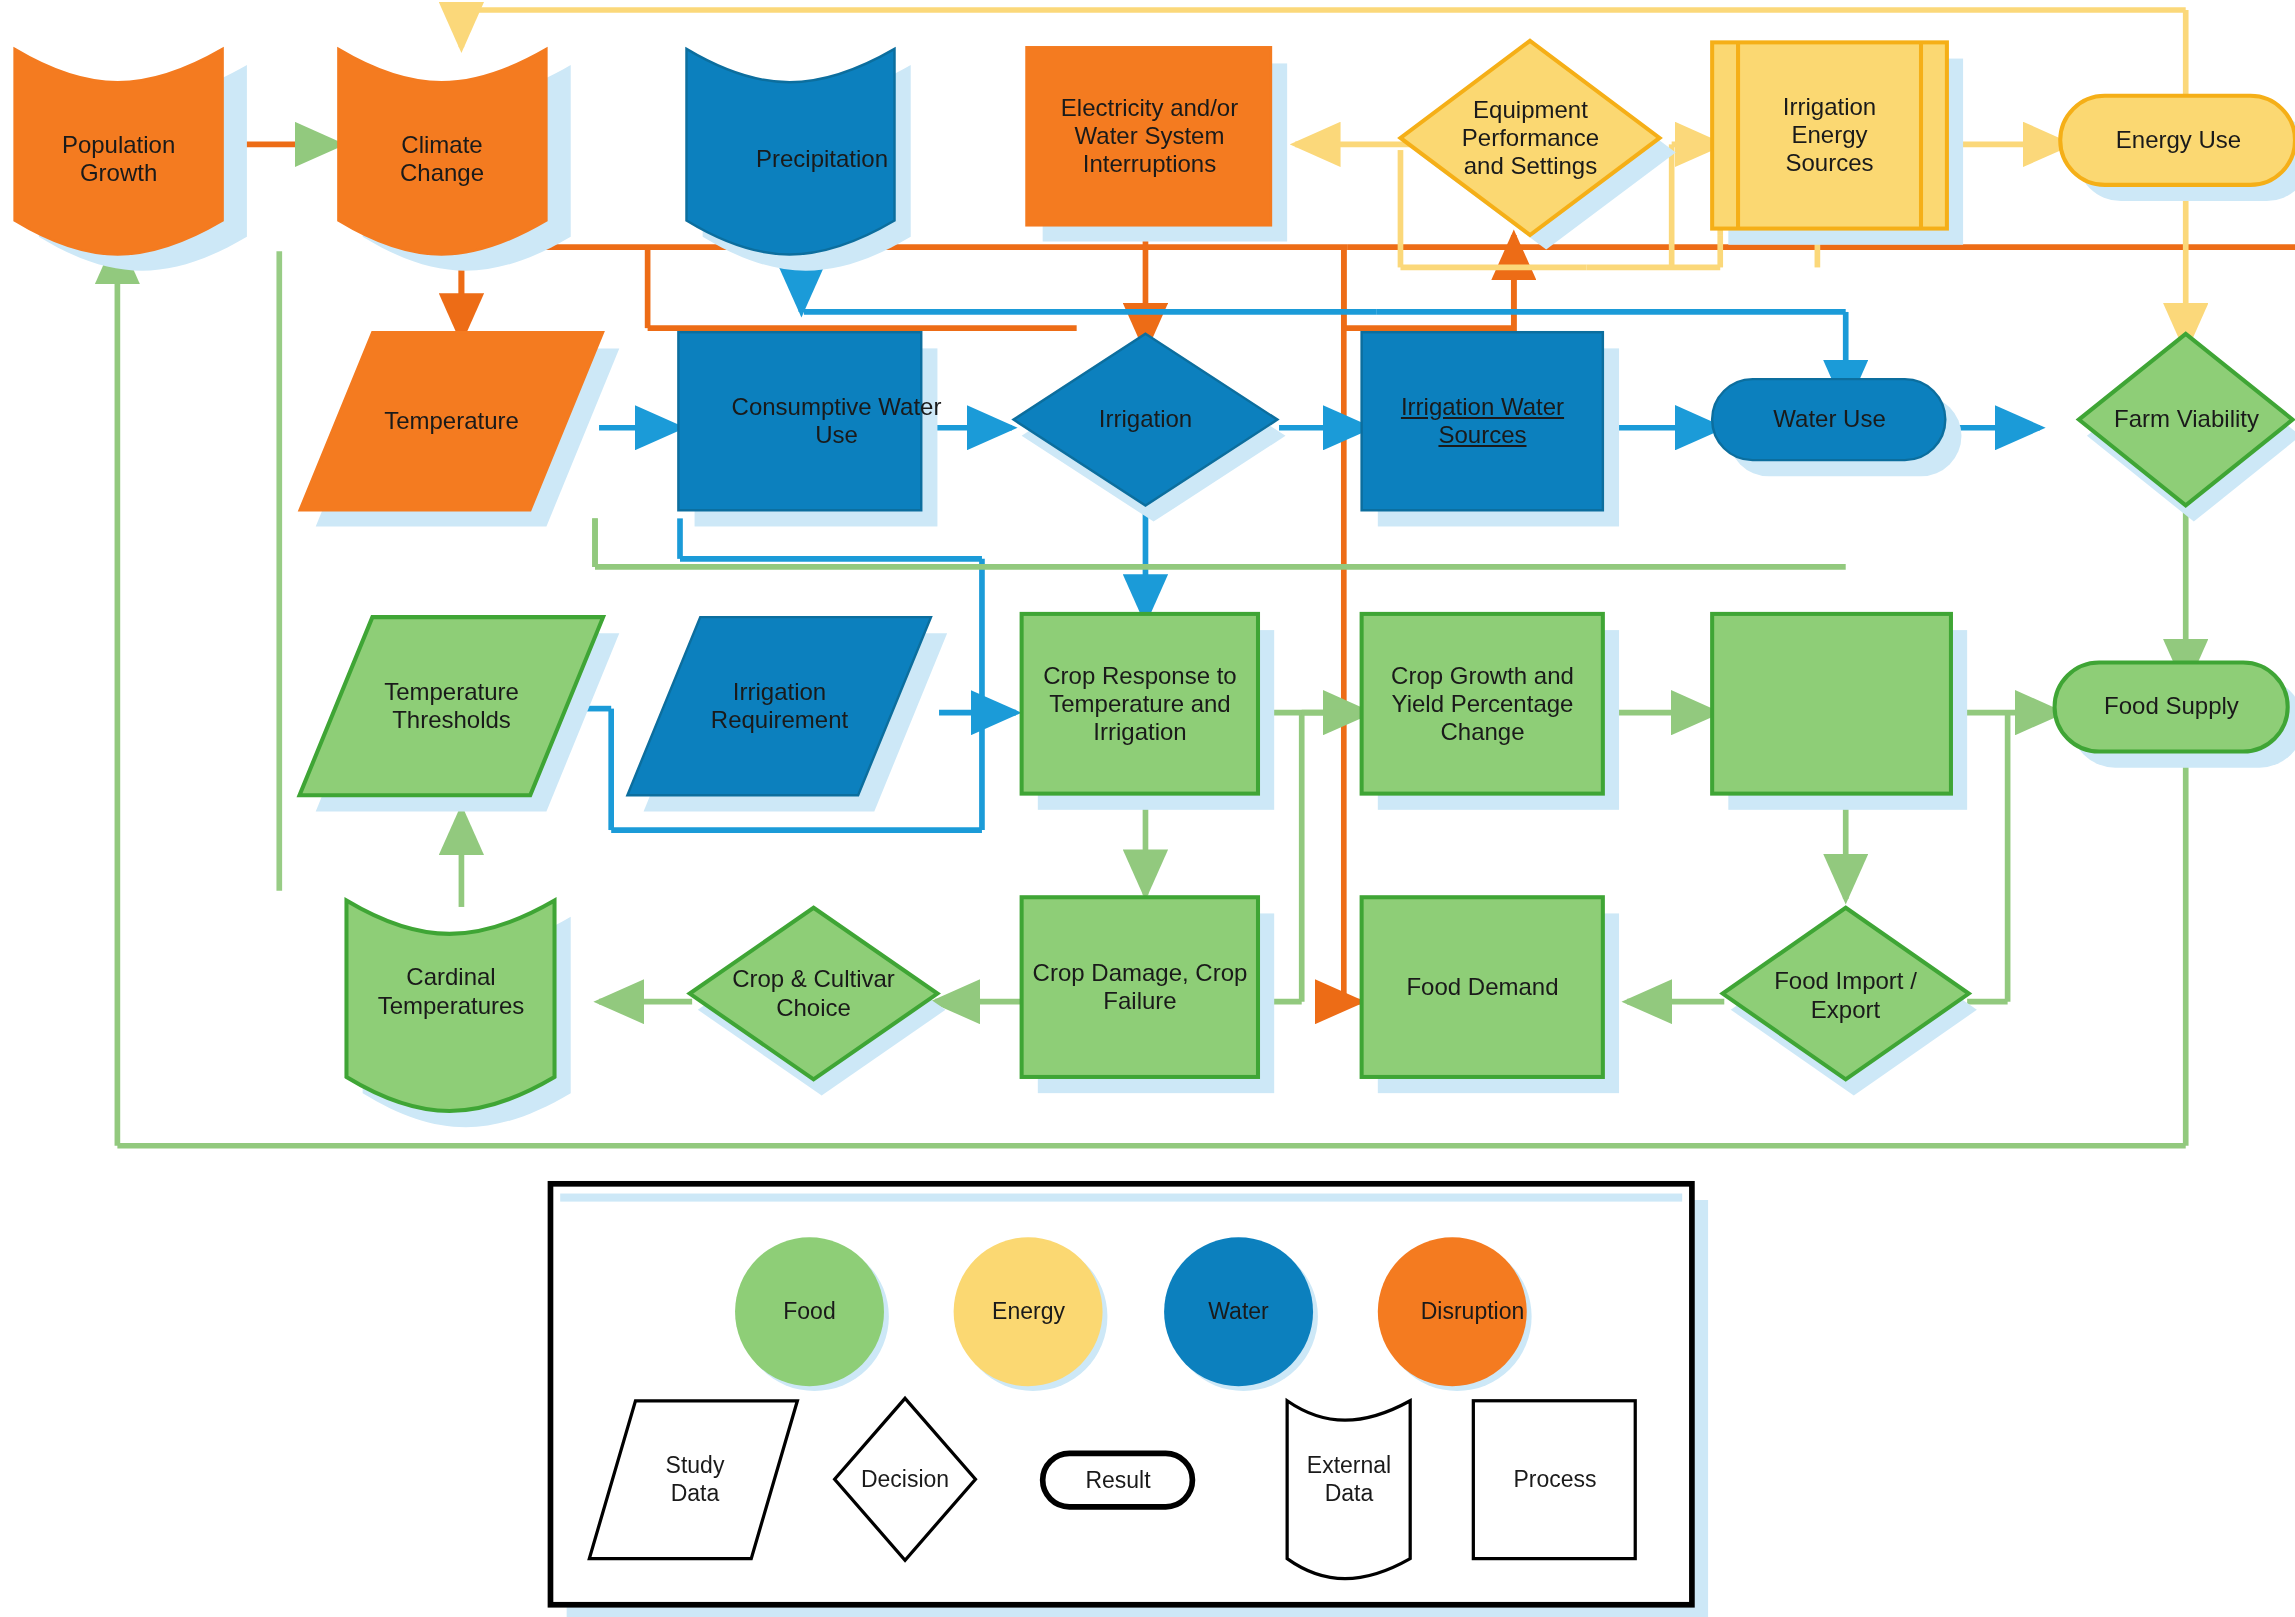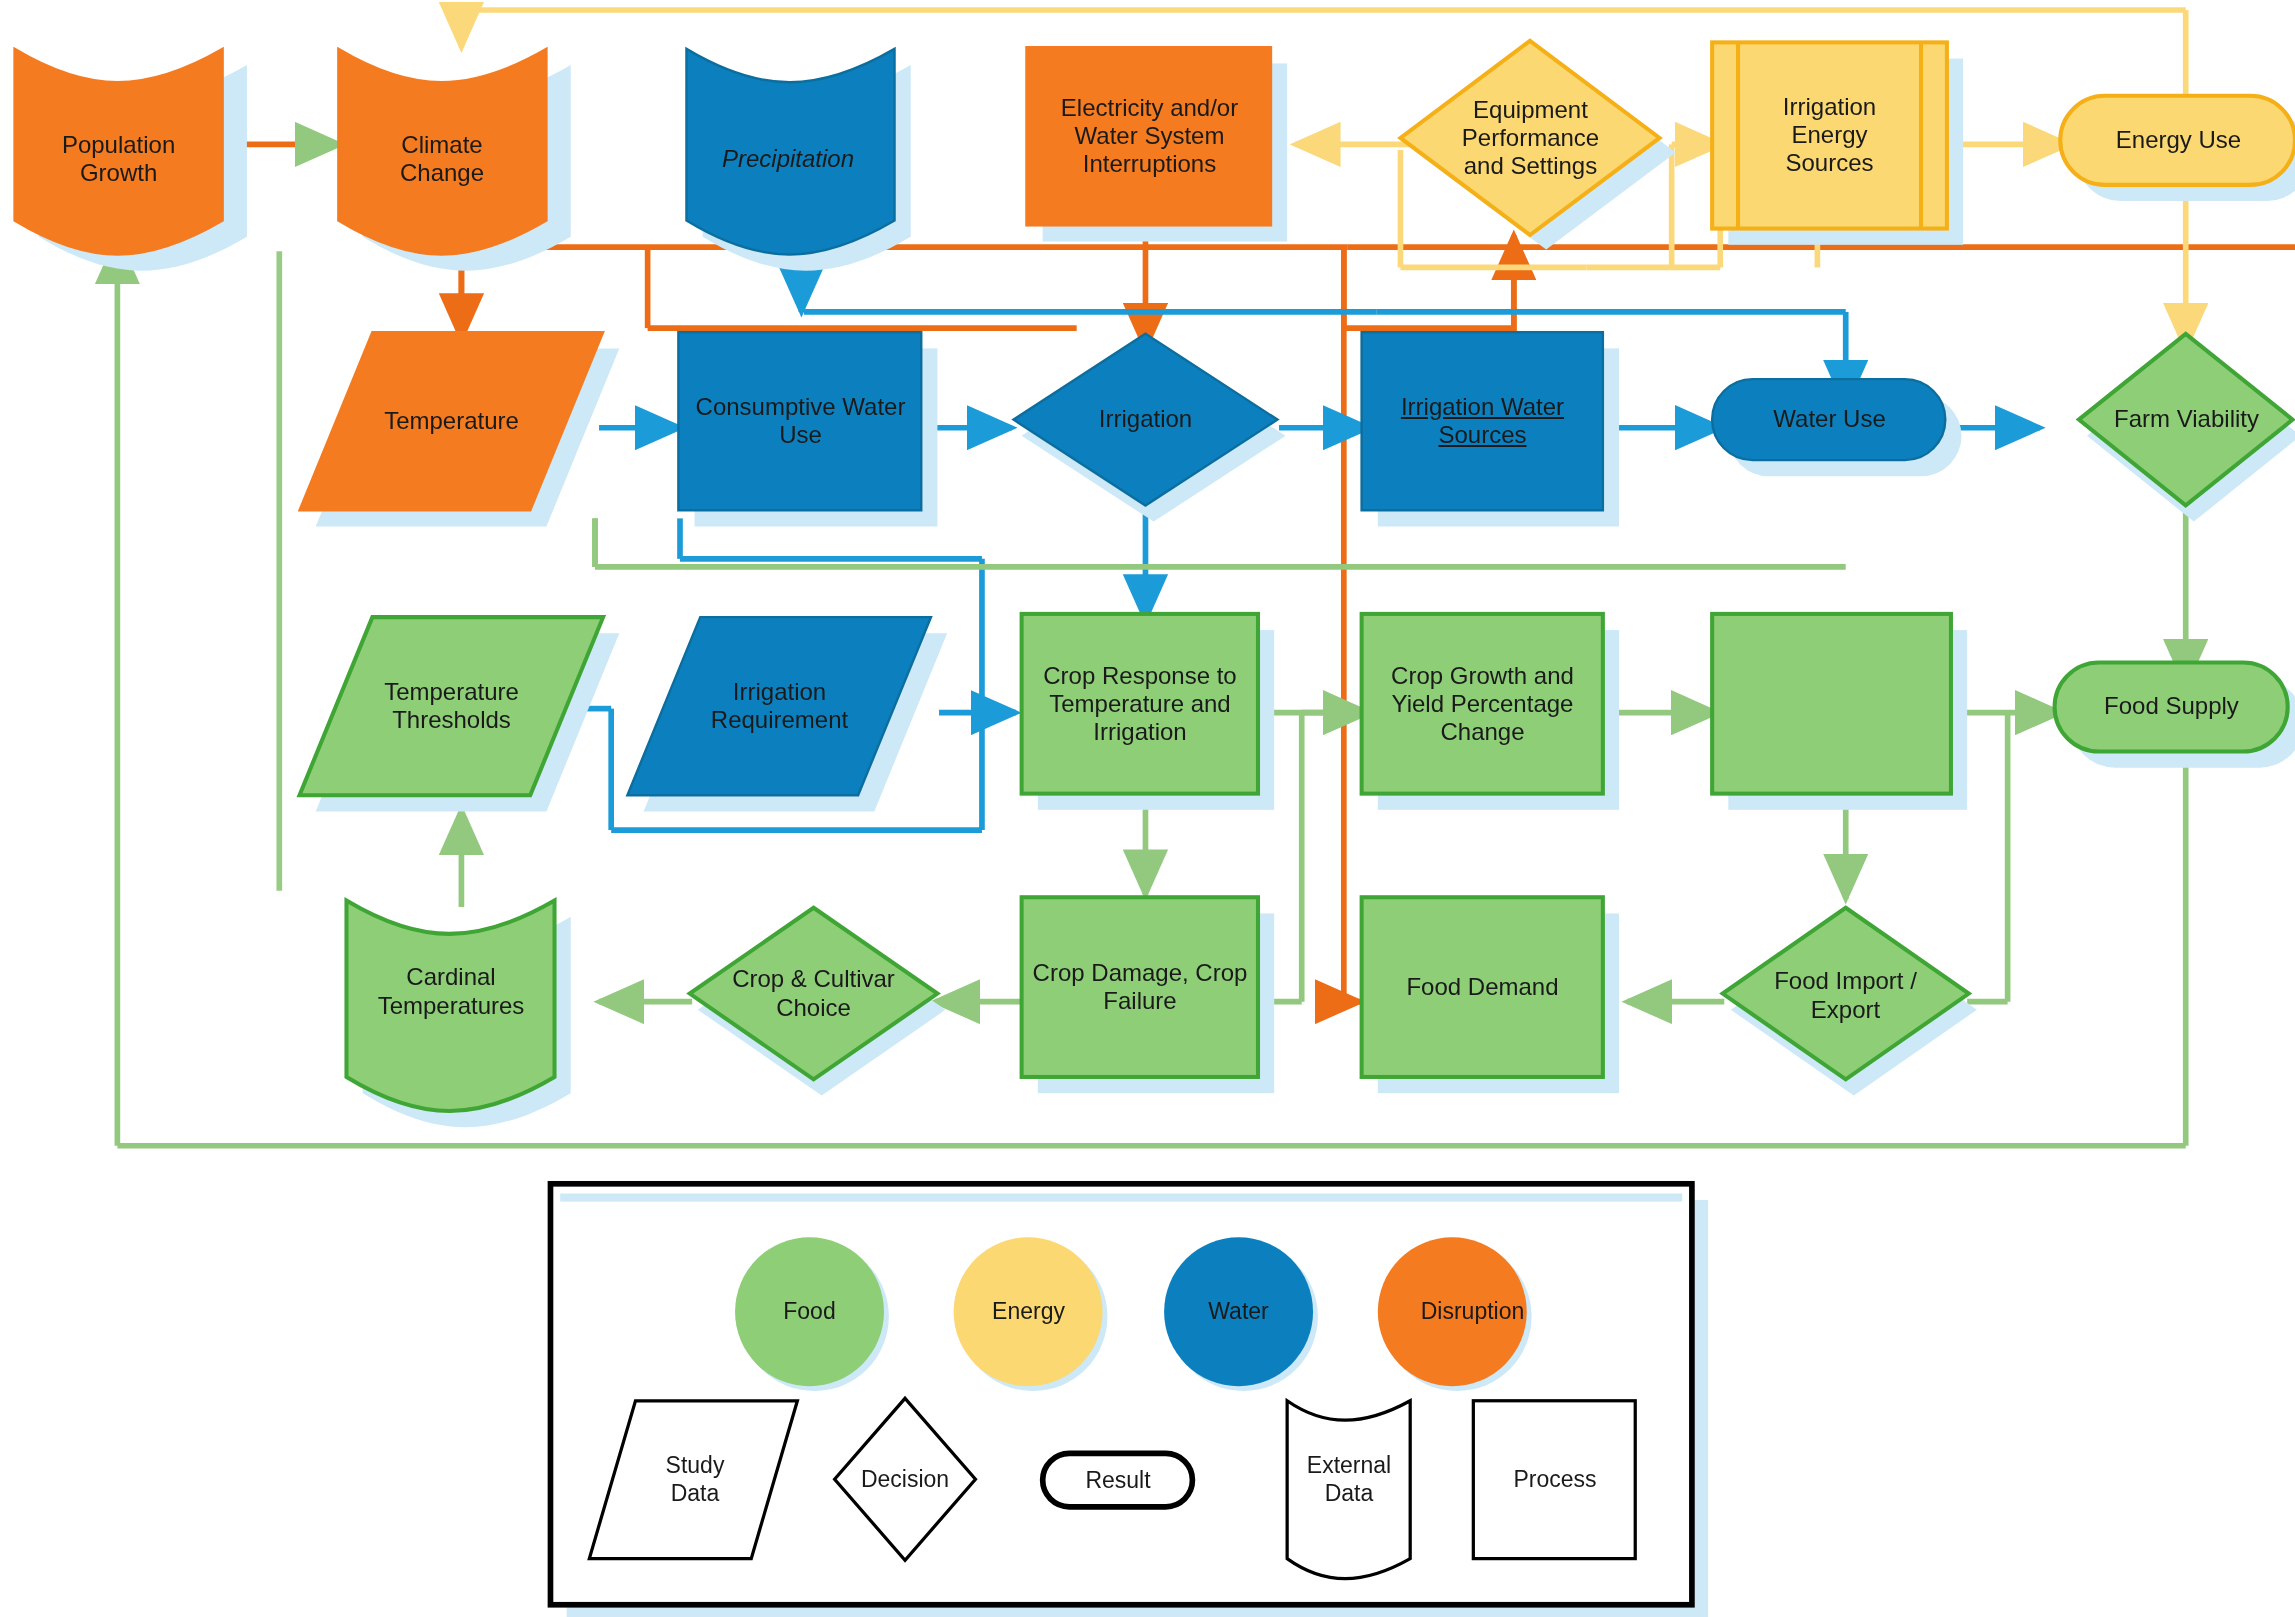--- a/index.html
+++ b/index.html
@@ -266,34 +266,34 @@
       <path d="M1590,1730 C1636,1762 1684,1762 1742,1730 L1742,1925 C1684,1958 1636,1958 1590,1925 Z"></path>
       <rect x="1820" y="1730" width="200" height="195"></rect>
     </g>
   </g>
 </svg>
 
 <div class="lbl" style="left:14.6px;top:96px;width:208px;height:126px;">Population
 Growth</div>
 <div class="lbl" style="left:338px;top:96px;width:208px;height:126px;">Climate
 Change</div>
-<div class="lbl" style="left:687px;top:96px;width:202px;height:126px;font-style:italic;">Precipitation</div>
+<div class="lbl" style="left:721px;top:96px;width:202px;height:126px;">Precipitation</div>
 <div class="lbl" style="left:1027px;top:47px;width:245px;height:178px;">Electricity and/or
 Water System
 Interruptions</div>
 <div class="lbl" style="left:1425px;top:65px;width:211px;height:146px;">Equipment
 Performance
 and Settings</div>
 <div class="lbl" style="left:1738px;top:42px;width:183px;height:186px;">Irrigation
 Energy
 Sources</div>
 <div class="lbl" style="left:2061px;top:96px;width:235px;height:89px;">Energy Use</div>
 
 <div class="lbl" style="left:324px;top:332px;width:255px;height:178px;">Temperature</div>
-<div class="lbl" style="left:679px;top:332px;width:243px;height:178px;">Consumptive Water
+<div class="lbl" style="left:679px;top:332px;width:243px;height:178px;padding-left:36px;">Consumptive Water
 Use</div>
 <div class="lbl" style="left:1040px;top:379px;width:211px;height:81px;">Irrigation</div>
 <div class="lbl" style="left:1362px;top:332px;width:241px;height:178px;text-decoration:underline;">Irrigation Water
 Sources</div>
 <div class="lbl" style="left:1713px;top:379px;width:233px;height:81px;">Water Use</div>
 <div class="lbl" style="left:2081px;top:387px;width:211px;height:65px;">Farm Viability</div>
 
 <div class="lbl" style="left:324px;top:617px;width:255px;height:178px;">Temperature
 Thresholds</div>
 <div class="lbl" style="left:652px;top:617px;width:255px;height:178px;">Irrigation

